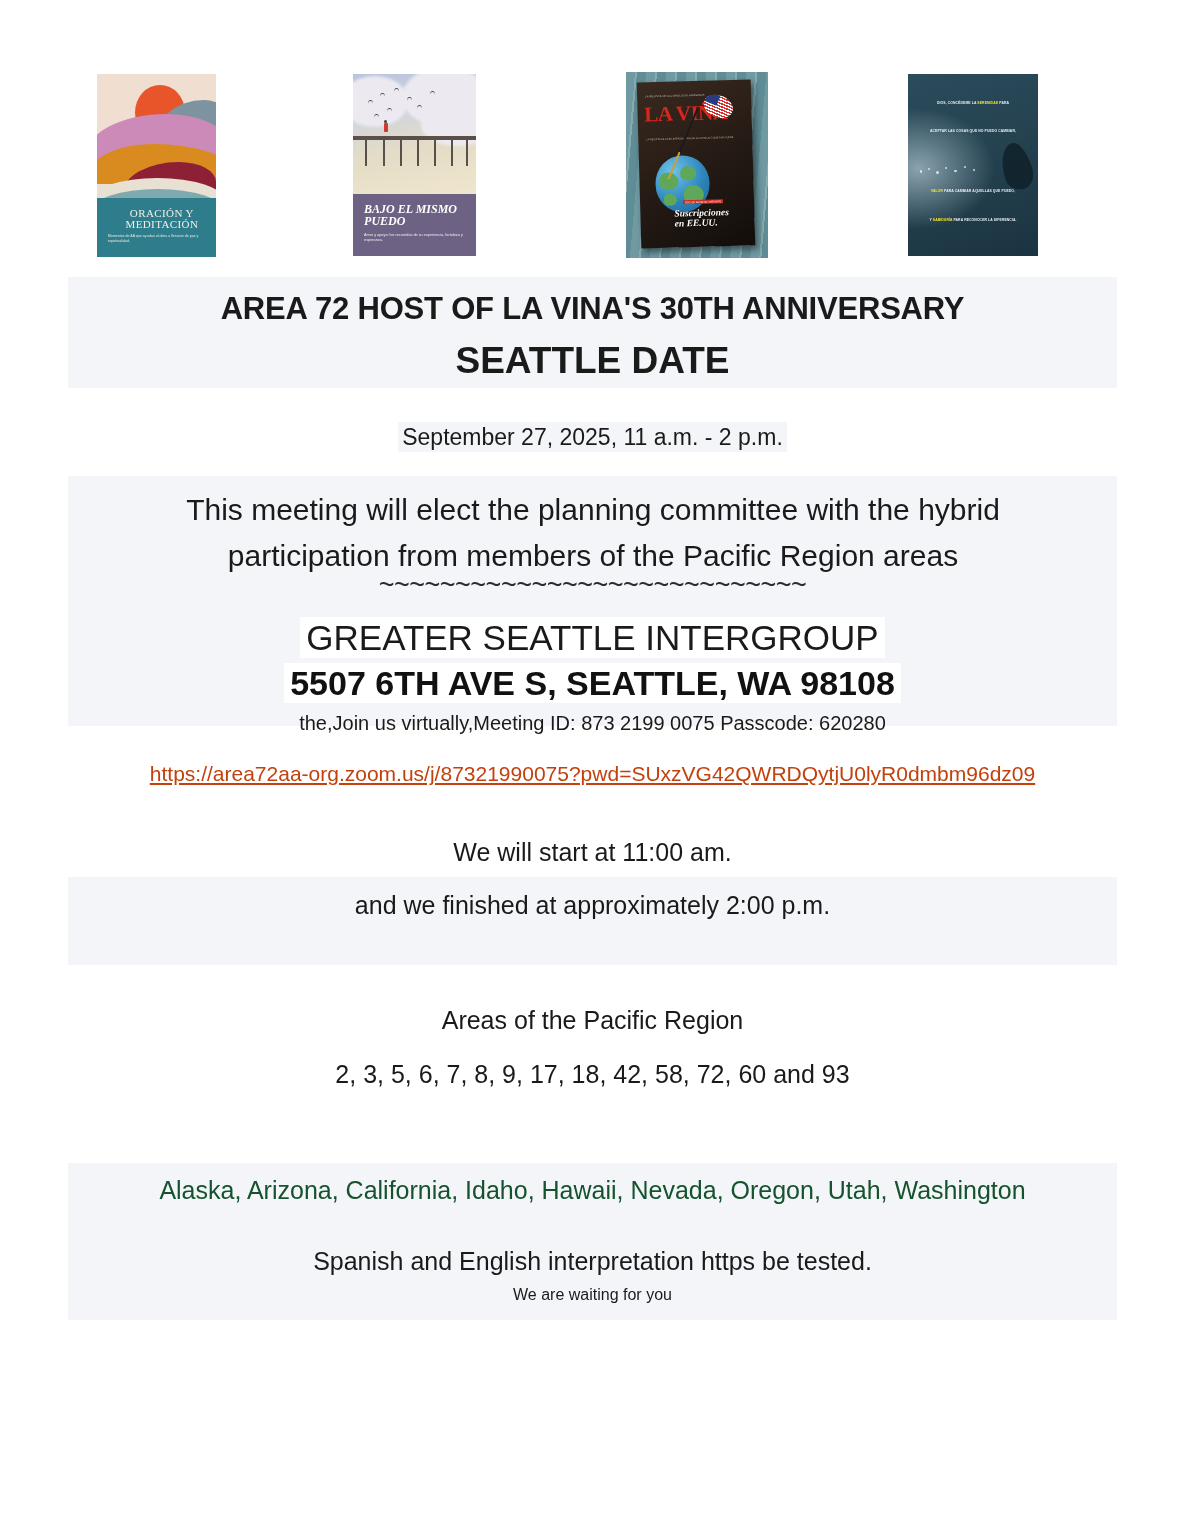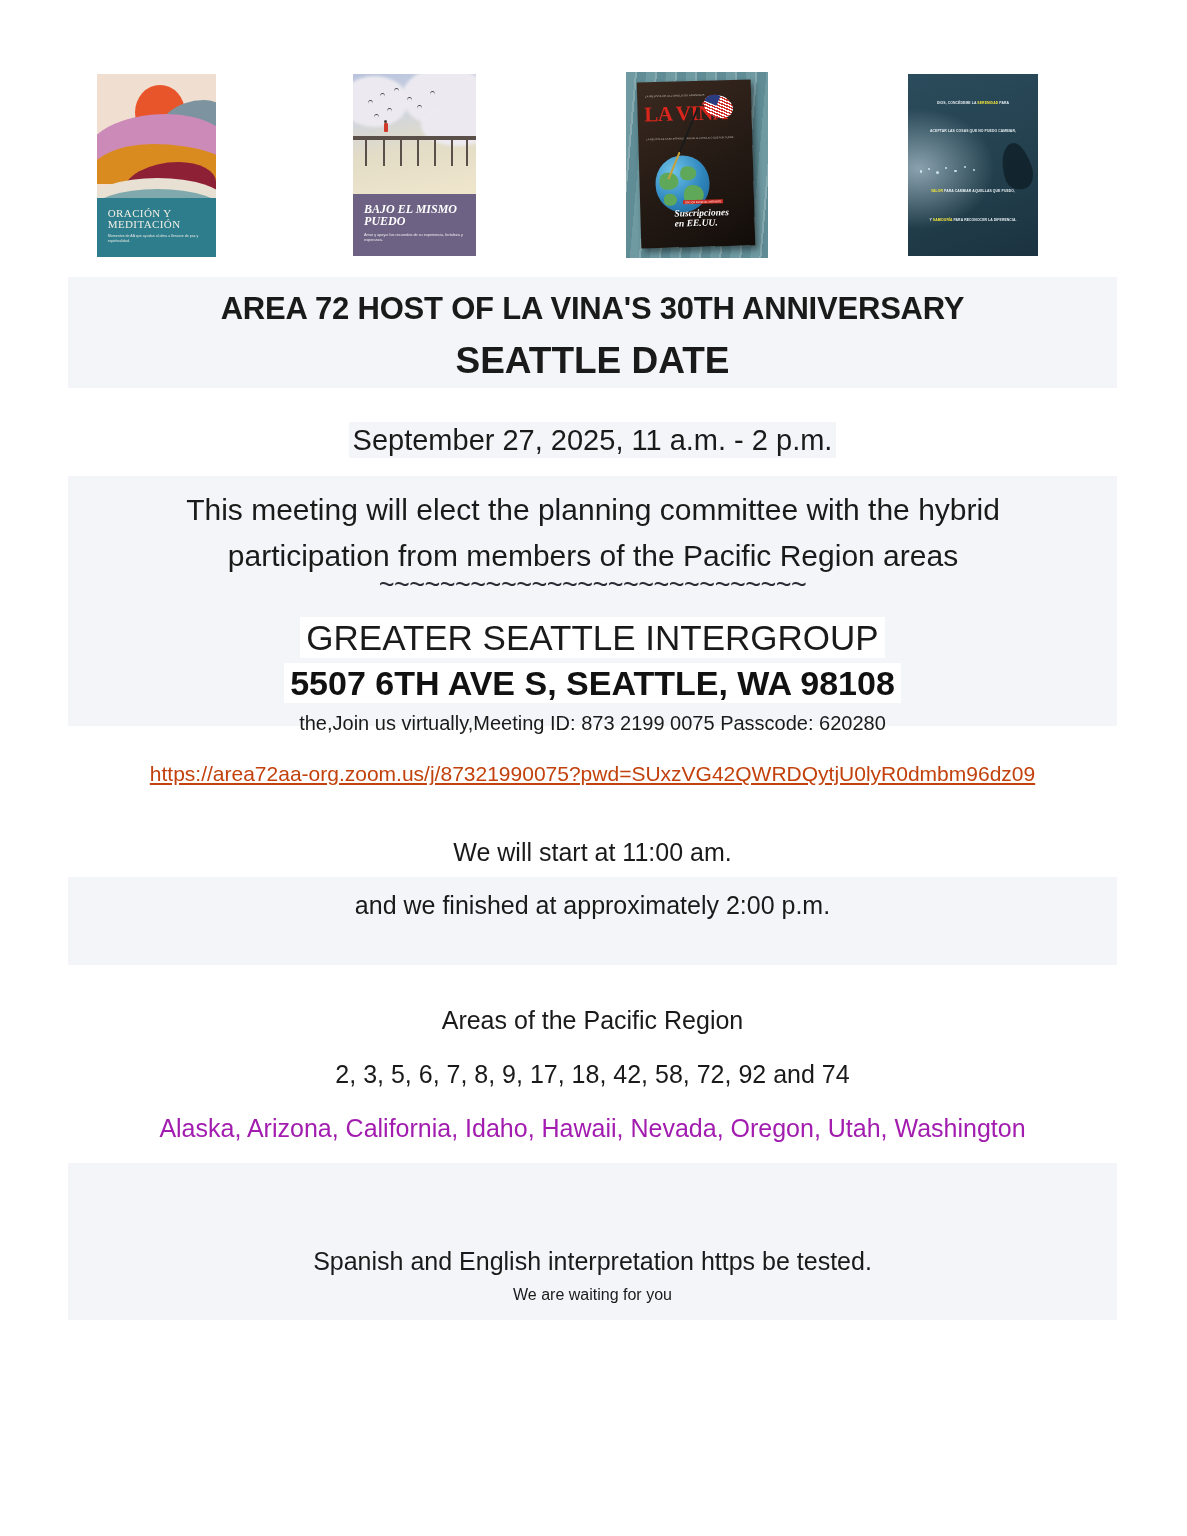--- a/index.html
+++ b/index.html
@@ -89,21 +89,21 @@
     position: absolute; left: -5%; top: 69%; width: 112%; height: 34%;
     background: #2d7d8c; border-radius: 45% 55% 0 0 / 55% 55% 0 0;
   }
   .c1-txt {
     position: absolute; left: 0; bottom: 0; width: 100%; height: 32%;
     background: #2d7d8c; color: #f3efe6;
     padding: 8% 0 0 9%; box-sizing: border-box;
   }
   .c1-title {
     font-family: "Liberation Serif", serif;
-    font-size: 11px; line-height: 11px; letter-spacing: 0.4px;
+    font-size: 11px; line-height: 11px; letter-spacing: 0.4px; text-align: center;
   }
   .c1-sub { font-size: 3.6px; line-height: 5px; margin-top: 4px; opacity: .92; }
 
   
   .c2-art {
     position: absolute; left: 0; top: 0; width: 100%; height: 66%;
     background: linear-gradient(170deg,#b9c3dd 0%,#cbd3e4 25%,#e3dcc6 60%,#efe6cc 100%);
     overflow: hidden;
   }
   .c2-cloud {
@@ -255,21 +255,21 @@
   .headline-2 {
     position: absolute; left: 68px; width: 1049px; top: 340px;
     font-family: "Liberation Sans", sans-serif;
     font-weight: bold;
     font-size: 37px;
     color: #1a1a1a;
   }
 
   .date-line {
     position: absolute; left: 68px; width: 1049px; top: 424px;
-    font-size: 29px; color: #1a1a1a;
+    font-size: 23px; color: #1a1a1a;
   }
   .date-line span { background: #f4f5f8; padding: 2px 4px; }
 
   .para {
     position: absolute; left: 118px; width: 950px; top: 487px;
     font-size: 30px; line-height: 46px; color: #1a1a1a;
   }
 
   .tildes {
     position: absolute; left: 68px; width: 1049px; top: 570px;
@@ -315,22 +315,22 @@
 
   .areas-title {
     position: absolute; left: 68px; width: 1049px; top: 1006px;
     font-size: 25px; color: #1a1a1a;
   }
   .areas-numbers {
     position: absolute; left: 68px; width: 1049px; top: 1060px;
     font-size: 25px; color: #1a1a1a;
   }
   .areas-states {
-    position: absolute; left: 68px; width: 1049px; top: 1114px;
-    font-size: 25px; color: #a21caf;
+    position: absolute; left: 68px; width: 1049px; top: 1176px;
+    font-size: 25px; color: #14532d;
   }
 
   .interp {
     position: absolute; left: 68px; width: 1049px; top: 1247px;
     font-size: 25px; color: #1a1a1a;
   }
   .waiting {
     position: absolute; left: 68px; width: 1049px; top: 1286px;
     font-size: 16px; color: #1a1a1a;
   }
@@ -469,19 +469,19 @@
     <div class="meeting-id line">the,Join us virtually,Meeting ID: 873 2199 0075 Passcode: 620280</div>
 
     <div class="zoom-link line">
       <a href="#">https://area72aa-org.zoom.us/j/87321990075?pwd=SUxzVG42QWRDQytjU0lyR0dmbm96dz09</a>
     </div>
 
     <div class="start-time line">We will start at 11:00 am.</div>
     <div class="end-time line">and we finished at approximately 2:00 p.m.</div>
 
     <div class="areas-title line">Areas of the Pacific Region</div>
-    <div class="areas-numbers line">2, 3, 5, 6, 7, 8, 9, 17, 18, 42, 58, 72, 92 and 74</div>
+    <div class="areas-numbers line">2, 3, 5, 6, 7, 8, 9, 17, 18, 42, 58, 72, 60 and 93</div>
     <div class="areas-states line">Alaska, Arizona, California, Idaho, Hawaii, Nevada, Oregon, Utah, Washington</div>
 
     <div class="interp line">Spanish and English interpretation https be tested.</div>
     <div class="waiting line">We are waiting for you</div>
   </div>
 </div>
 
 </body></html>

